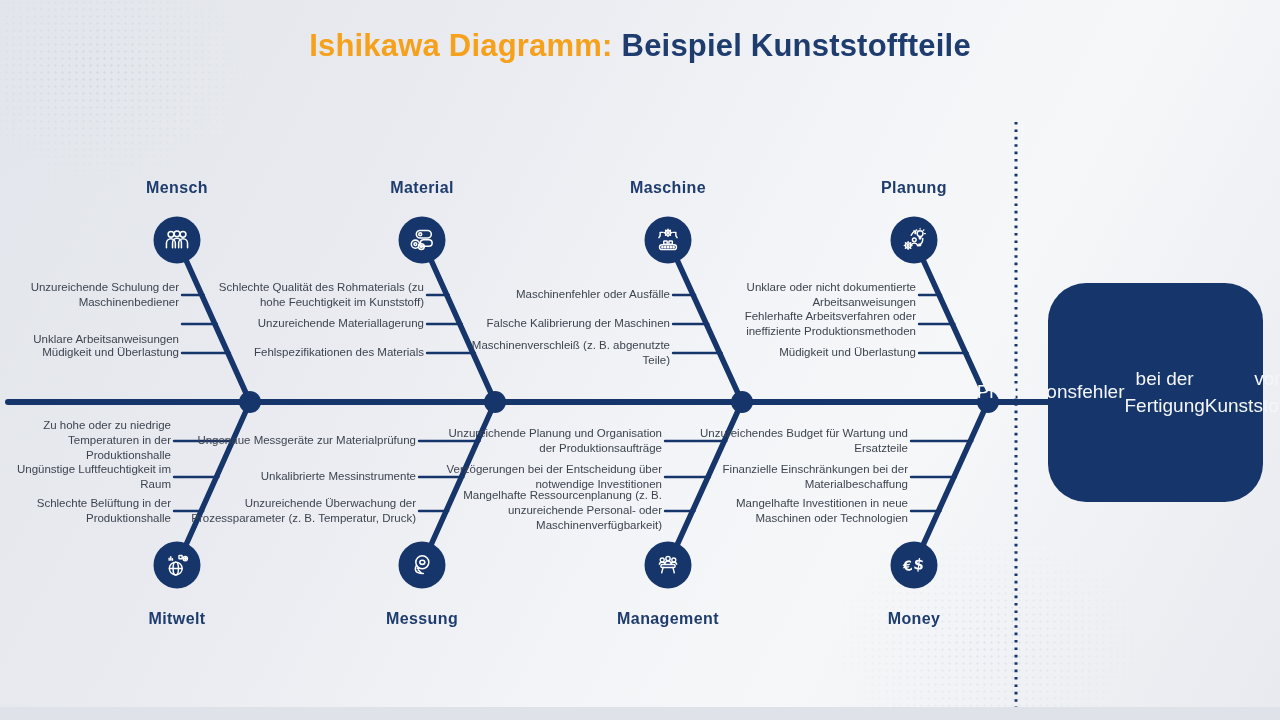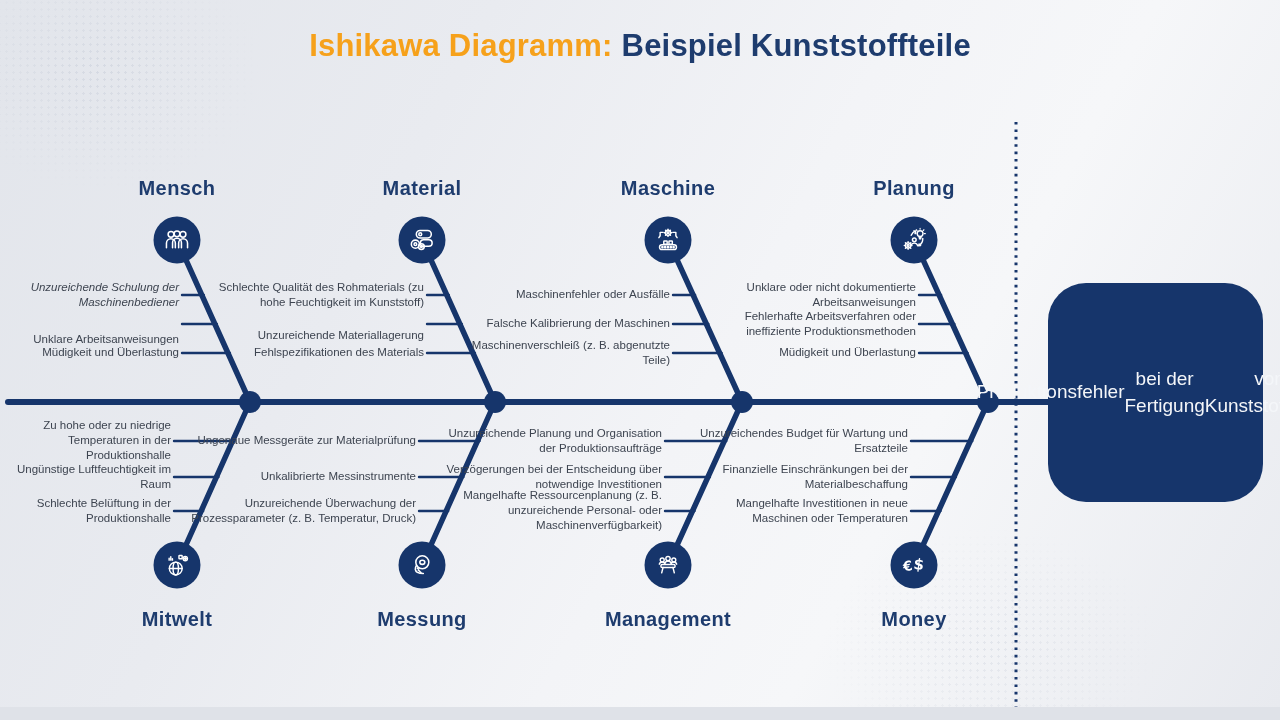--- a/index.html
+++ b/index.html
@@ -22,21 +22,21 @@
   .dots.br{right:120px; bottom:-60px; width:340px; height:240px; opacity:.35;}
   .title{
     position:absolute; left:0; right:0; top:28px; text-align:center;
     font-size:31px; font-weight:700; letter-spacing:.2px; white-space:nowrap;
   }
   .title .accent{color:var(--orange);}
   .title .main{color:var(--label-navy); margin-left:9px;}
   #skeleton{position:absolute; left:0; top:0;}
   .cat-name{
     position:absolute; transform:translate(-50%,-50%);
-    font-size:20px; font-weight:700; color:var(--label-navy);
+    font-size:16px; font-weight:700; color:var(--label-navy);
     letter-spacing:.4px; white-space:nowrap;
   }
   .cat-circle{
     position:absolute; width:47px; height:47px; border-radius:50%;
     background:var(--navy); transform:translate(-50%,-50%);
     display:flex; align-items:center; justify-content:center;
   }
   .cat-circle svg{display:block;}
   .cause{
     position:absolute; transform:translateY(-50%);
@@ -193,44 +193,44 @@
     </svg>
   </div>
   <div class="cat-circle" style="left:914px;top:565px">
     <svg width="31" height="31" viewBox="0 0 30 30">
       <text x="4.6" y="20.6" font-size="13" font-weight="bold" fill="#fff" font-family="'DejaVu Sans', sans-serif" transform="rotate(-8 8 18)">€</text>
       <text x="14.6" y="19.2" font-size="14.5" font-weight="bold" fill="#fff" font-family="'DejaVu Sans', sans-serif" transform="rotate(7 19 14)">$</text>
     </svg>
   </div>
 
   <div id="causes">
-      <div class="cause" style="right: 1101px; top: 295px; font-style: italic;">Unzureichende Schulung der Maschinenbediener</div>
+      <div class="cause" style="right: 1101px; top: 295px;">Unzureichende Schulung der Maschinenbediener</div>
       <div class="cause" style="right: 1101px; top: 324px; margin-top: 16px;">Unklare Arbeitsanweisungen</div>
       <div class="cause" style="right: 1101px; top: 353px;">Müdigkeit und Überlastung</div>
       <div class="cause" style="right: 856px; top: 295px;">Schlechte Qualität des Rohmaterials (zu hohe Feuchtigkeit im Kunststoff)</div>
-      <div class="cause" style="right: 856px; top: 336px;">Unzureichende Materiallagerung</div>
+      <div class="cause" style="right: 856px; top: 324px;">Unzureichende Materiallagerung</div>
       <div class="cause" style="right: 856px; top: 353px;">Fehlspezifikationen des Materials</div>
       <div class="cause" style="right: 610px; top: 295px;">Maschinenfehler oder Ausfälle</div>
       <div class="cause" style="right: 610px; top: 324px;">Falsche Kalibrierung der Maschinen</div>
       <div class="cause" style="right: 610px; top: 353px;">Maschinenverschleiß (z. B. abgenutzte Teile)</div>
       <div class="cause" style="right: 364px; top: 295px;">Unklare oder nicht dokumentierte Arbeitsanweisungen</div>
       <div class="cause" style="right: 364px; top: 324px;">Fehlerhafte Arbeitsverfahren oder ineffiziente Produktionsmethoden</div>
       <div class="cause" style="right: 364px; top: 353px;">Müdigkeit und Überlastung</div>
       <div class="cause" style="right: 1109px; top: 441px;">Zu hohe oder zu niedrige Temperaturen in der Produktionshalle</div>
       <div class="cause" style="right: 1109px; top: 477px;">Ungünstige Luftfeuchtigkeit im Raum</div>
       <div class="cause" style="right: 1109px; top: 511px;">Schlechte Belüftung in der Produktionshalle</div>
       <div class="cause" style="right: 864px; top: 441px;">Ungenaue Messgeräte zur Materialprüfung</div>
       <div class="cause" style="right: 864px; top: 477px;">Unkalibrierte Messinstrumente</div>
       <div class="cause" style="right: 864px; top: 511px;">Unzureichende Überwachung der Prozessparameter (z. B. Temperatur, Druck)</div>
       <div class="cause" style="right: 618px; top: 441px;">Unzureichende Planung und Organisation der Produktionsaufträge</div>
       <div class="cause" style="right: 618px; top: 477px;">Verzögerungen bei der Entscheidung über notwendige Investitionen</div>
       <div class="cause" style="right: 618px; top: 511px;">Mangelhafte Ressourcenplanung (z. B. unzureichende Personal- oder Maschinenverfügbarkeit)</div>
       <div class="cause" style="right: 372px; top: 441px;">Unzureichendes Budget für Wartung und Ersatzteile</div>
       <div class="cause" style="right: 372px; top: 477px;">Finanzielle Einschränkungen bei der Materialbeschaffung</div>
-      <div class="cause" style="right: 372px; top: 511px;">Mangelhafte Investitionen in neue Maschinen oder Temperaturen</div>
+      <div class="cause" style="right: 372px; top: 511px;">Mangelhafte Investitionen in neue Maschinen oder Technologien</div>
     </div>
 
   <div class="head-box">
     <span>Produktionsfehler</span>
     <span>bei der Fertigung</span>
     <span>von Kunststoffteilen</span>
   </div>
 </div>
 
 </body></html>

